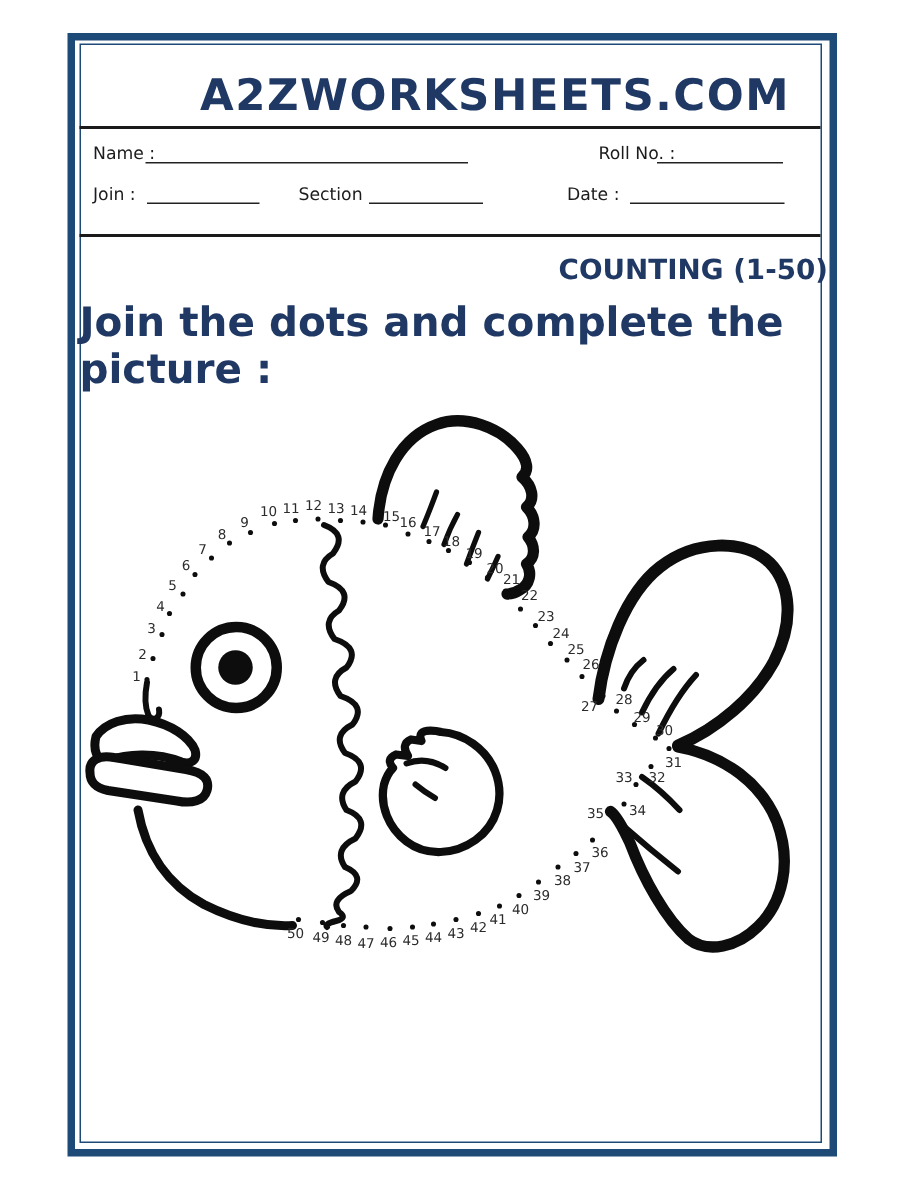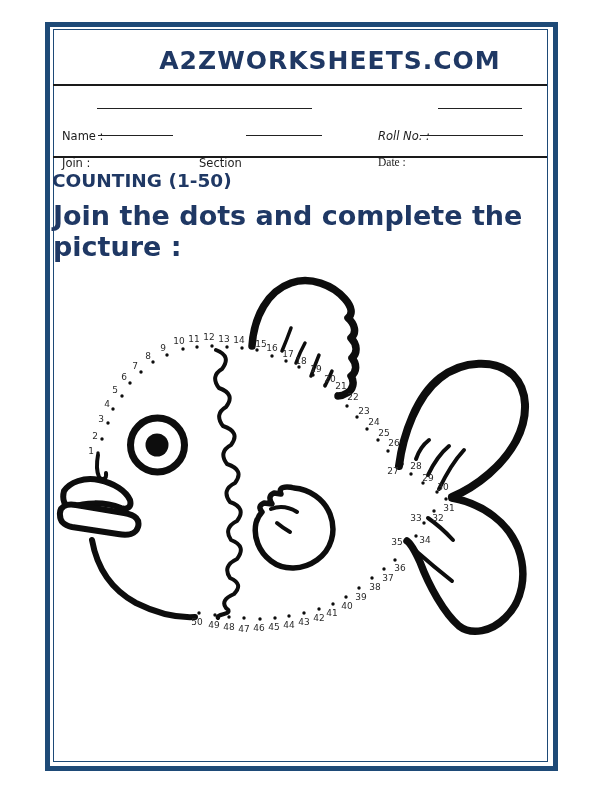--- a/index.html
+++ b/index.html
@@ -7,53 +7,53 @@
        font-family:"DejaVu Sans", "Liberation Sans", sans-serif;color:#1a1a1a;}
   .abs{position:absolute;}
   #outer-border{left:45px;top:22px;width:503px;height:739px;
        border:5px solid var(--border-navy,#1e4a77);}
   #inner-border{left:53px;top:29px;width:493px;height:731px;
        border:1.5px solid var(--border-navy,#1e4a77);}
   .divider{left:53px;width:494px;height:1.5px;background:#1a1a1a;}
   #divider-1{top:84px;}
   #divider-2{top:156px;}
   #brand-title{left:110px;top:46px;width:440px;text-align:center;
-       font-size:25px;font-weight:bold;letter-spacing:1px;
+       font-size:29px;font-weight:bold;letter-spacing:1px;
        color:var(--navy,#1f3864);}
-  .form-label{font-size:11.5px;color:#1c1c1c;margin-top:34px;}
+  .form-label{font-size:11.5px;color:#1c1c1c;}
   .blank{border-bottom:1.2px solid #222;height:12px;}
-  #worksheet-title{left:52px;top:170px;width:500px;text-align:left;
+  #worksheet-title{left:52px;top:170px;width:500px;text-align:right;
        font-size:18.5px;font-weight:bold;color:var(--navy,#1f3864);}
   #worksheet-instruction{left:53px;top:200px;font-size:27px;font-weight:bold;
        color:var(--navy,#1f3864);}
   #fish-svg{left:0;top:0;}
   .stroke{fill:none;stroke:#0d0d0d;stroke-linecap:round;stroke-linejoin:round;}
   .fillwhite{fill:#ffffff;stroke:#0d0d0d;stroke-linejoin:round;}
   .dot-label{font-size:9px;fill:#2b2b2b;font-family:"DejaVu Sans",sans-serif;}
 </style>
 </head>
 <body>
 
 <div class="abs" id="outer-border"></div>
 <div class="abs" id="inner-border"></div>
 <div class="abs divider" id="divider-1"></div>
 <div class="abs divider" id="divider-2"></div>
 
 <div class="abs" id="brand-title">A2ZWORKSHEETS.COM</div>
 
 <div class="abs form-label" style="left:62px;top:95px;">Name :</div>
 <div class="abs blank" style="left:97px;top:96px;width:215px;"></div>
-<div class="abs form-label" style="left:378px;top:95px;font-style:italic;">Roll No. :</div>
+<div class="abs form-label" style="left:399px;top:95px;">Roll No. :</div>
 <div class="abs blank" style="left:438px;top:96px;width:84px;"></div>
 
 <div class="abs form-label" style="left:62px;top:122px;">Join :</div>
 <div class="abs blank" style="left:98px;top:123px;width:75px;"></div>
 <div class="abs form-label" style="left:199px;top:122px;text-align:center;">Section</div>
 <div class="abs blank" style="left:246px;top:123px;width:76px;"></div>
-<div class="abs form-label" style="left:378px;top:122px;font-family:Liberation Serif, serif;">Date :</div>
+<div class="abs form-label" style="left:378px;top:122px;">Date :</div>
 <div class="abs blank" style="left:420px;top:123px;width:103px;"></div>
 
 <div class="abs" id="worksheet-title">COUNTING (1-50)</div>
 <div class="abs" id="worksheet-instruction">Join the dots and complete the picture :</div>
 
 <svg class="abs" id="fish-svg" width="600" height="800" viewBox="0 0 600 800">
 
   <path class="stroke" stroke-width="4" d="M98,455 C96.5,463 96.5,471 99,477 C102,481 107,479 106,473"></path>
 
   <circle class="fillwhite" cx="157.5" cy="445" r="27" stroke-width="7"></circle>

